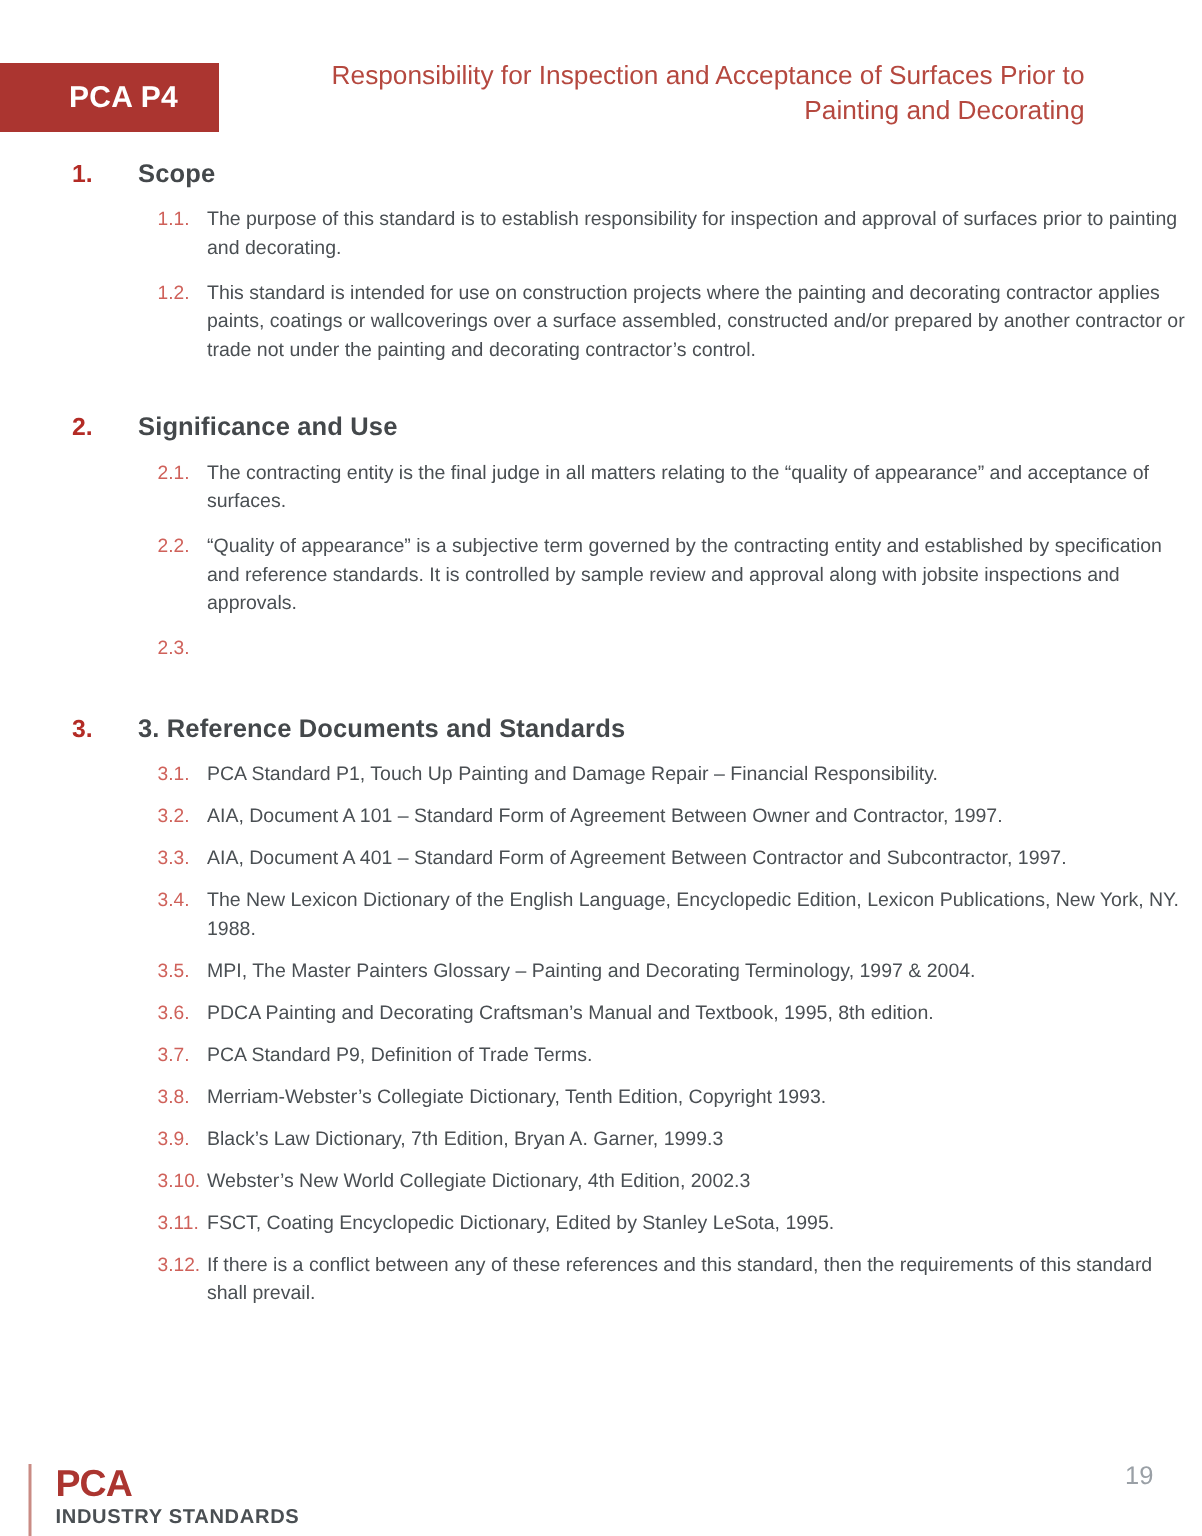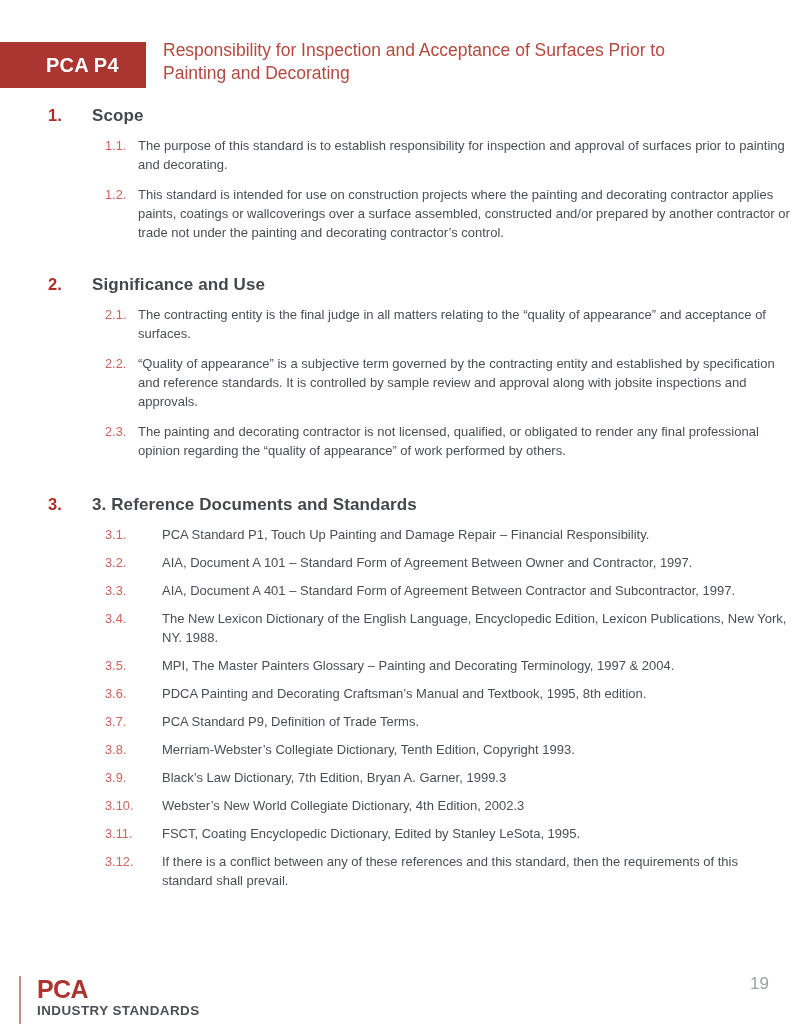--- a/index.html
+++ b/index.html
@@ -45,20 +45,21 @@
   }
   .doc-title {
     position: absolute;
     left: 163px;
     top: -3px;
     width: 560px;
     color: #b5483f;
     font-size: 17.5px;
     line-height: 23px;
     font-weight: normal;
+    text-align: right;
   }
 
   
   .content {
     position: absolute;
     top: 100px;
     left: 0;
     right: 0;
   }
 
@@ -107,21 +108,21 @@
     padding-right: 9px;
     color: #4a4f53;
     font-size: 13px;
     line-height: 19px;
   }
 
   .sec-gap-2 { height: 16px; }
   .sec-gap-3 { height: 18px; }
 
   
-  .refs .clause { padding-bottom: 9px; gap: 24px; }
+  .refs .clause { padding-bottom: 9px; }
 
   
   .doc-footer {
     position: absolute;
     left: 0;
     bottom: 0;
     width: 801px;
     height: 64px;
   }
   .footer-rule {
@@ -197,21 +198,20 @@
     <div class="clause">
       <span class="clause-num">2.1.</span>
       <span class="clause-text">The contracting entity is the final judge in all matters relating to the “quality of appearance” and acceptance of surfaces.</span>
     </div>
     <div class="clause">
       <span class="clause-num">2.2.</span>
       <span class="clause-text">“Quality of appearance” is a subjective term governed by the contracting entity and established by specification and reference standards. It is controlled by sample review and approval along with jobsite inspections and approvals.</span>
     </div>
     <div class="clause">
       <span class="clause-num">2.3.</span>
-      <span class="clause-text">The painting and decorating contractor is not licensed, qualified, or obligated to render any final professional opinion regarding the “quality of appearance” of work performed by others.</span>
     </div>
   </div>
 
   <div class="sec-gap-3"></div>
 
   <div class="section refs">
     <div class="section-head">
       <span class="section-num">3.</span>
       <span class="section-title">3. Reference Documents and Standards</span>
     </div>

